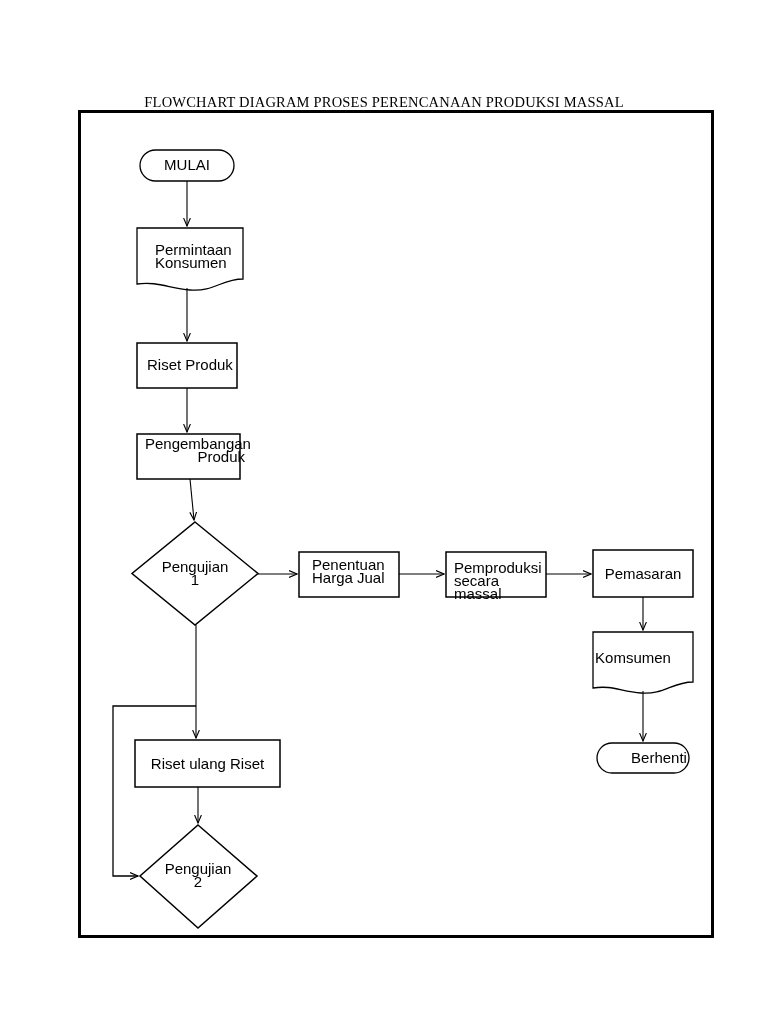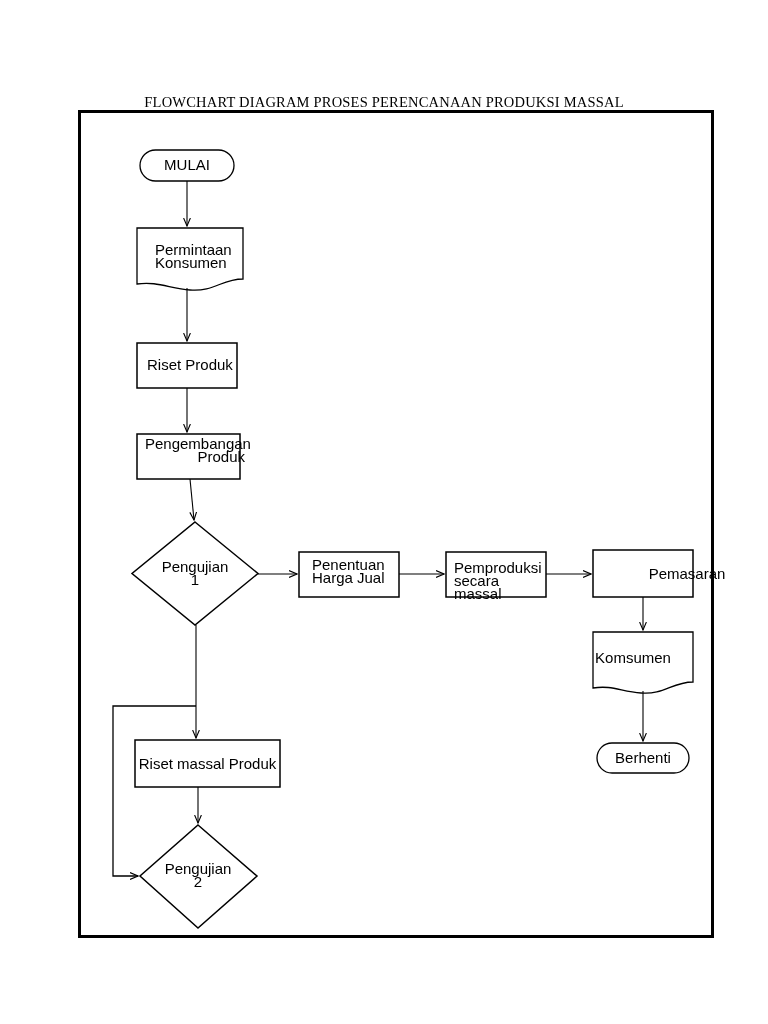--- a/index.html
+++ b/index.html
@@ -126,24 +126,24 @@
 
   <div class="node-label lbl-center" style="left:145px; top:560px; width:100px;">Pengujian
 1</div>
 
   <div class="node-label lbl-left" style="left:312px; top:558px; width:90px;">Penentuan
 Harga Jual</div>
 
   <div class="node-label lbl-left" style="left:454px; top:561px; width:92px;">Pemproduksi
 secara massal</div>
 
-  <div class="node-label lbl-center" style="left:593px; top:567px; width:100px;margin-left:44px;">Pemasaran</div>
+  <div class="node-label lbl-center" style="left:593px; top:567px; width:100px;">Pemasaran</div>
 
   <div class="node-label lbl-center" style="left:593px; top:651px; width:80px;">Komsumen</div>
 
-  <div class="node-label lbl-center" style="left:597px; top:751px; width:92px;">Berhenti</div>
+  <div class="node-label lbl-center" style="left:613px; top:751px; width:92px;">Berhenti</div>
 
-  <div class="node-label lbl-center" style="left:135px; top:757px; width:145px;">Riset massal Produk</div>
+  <div class="node-label lbl-center" style="left:135px; top:757px; width:145px;">Riset ulang Riset</div>
 
   <div class="node-label lbl-center" style="left:148px; top:862px; width:100px;">Pengujian
 2</div>
 
 </div>
 
 </body></html>

